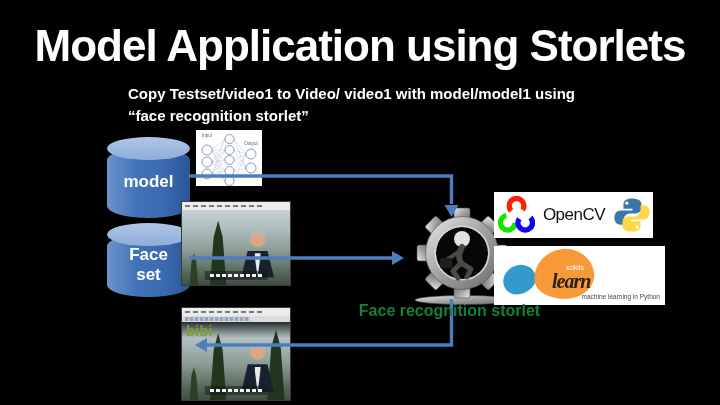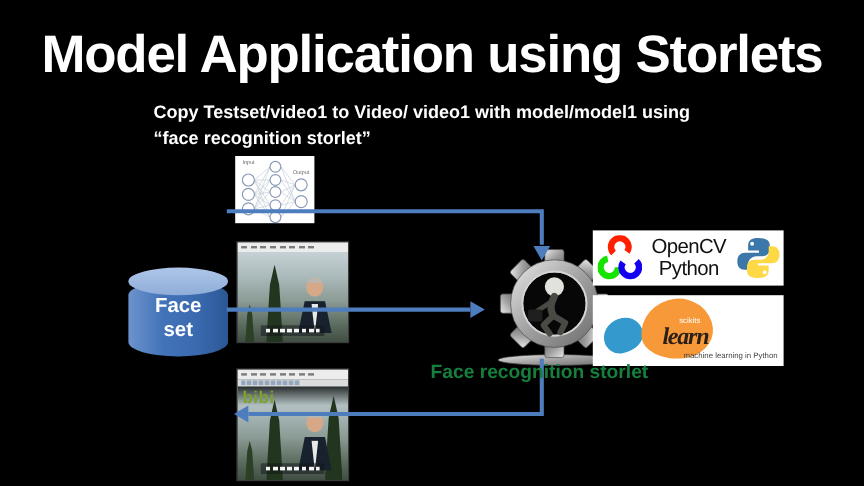--- a/index.html
+++ b/index.html
@@ -26,21 +26,21 @@
              text-align:center;white-space:pre-line;}
   .cyl-model{top:137px;height:81px;}
   .cyl-testset{top:223px;height:74px;}
   .cyl-video{top:307px;height:81px;}
 
   
   .nn-box{position:absolute;left:196px;top:130px;width:66px;height:56px;background:#fff;z-index:5;}
   .nn-box svg{display:block;}
 
   
-  .player{position:absolute;left:198px;width:92px;background:#222;z-index:5;
+  .player{position:absolute;left:182px;width:108px;background:#222;z-index:5;
           box-shadow:0 0 0 1px #3a3a3a;}
   .player-1{top:202px;height:83px;}
   .player-2{top:308px;height:92px;}
   .menubar{height:8px;background:#ececec;position:relative;}
   .menubar::after{content:"";position:absolute;left:3px;right:26px;top:2.5px;height:2.5px;
           background:repeating-linear-gradient(90deg,#7b7b7b 0 5px,transparent 5px 8px);}
   .toolbar{height:6px;background:#dcdcdc;position:relative;}
   .toolbar::after{content:"";position:absolute;left:3px;right:40px;top:1px;height:3.5px;
           background:repeating-linear-gradient(90deg,#92a8c2 0 3px,#c6c6c6 3px 5px);}
   .video-scene{position:absolute;left:0;right:0;bottom:0;overflow:hidden;
@@ -70,21 +70,21 @@
 
   
   .gear-wrap{position:absolute;left:406px;top:206px;width:118px;height:102px;z-index:6;}
 
   
   .arrows{position:absolute;inset:0;z-index:50;pointer-events:none;}
   .arrows path.line{fill:none;stroke:var(--arrow,#4e7dbe);stroke-width:3.4px;}
   .arrows path.head{fill:var(--arrow,#4e7dbe);stroke:none;}
 
   
-  .logo-box{position:absolute;left:494px;width:159px;background:#fff;z-index:6;}
+  .logo-box{position:absolute;left:494px;width:159px;background:#fff;z-index:6;padding-left:12px;}
   .opencv-box{top:192px;height:46px;display:flex;align-items:center;padding:0 2px 0 4px;box-sizing:border-box;}
   .opencv-text{flex:1;text-align:center;color:#111;font-size:17px;font-weight:400;line-height:1.05;letter-spacing:-.5px;}
   .scikit-box{top:246px;height:59px;overflow:hidden;}
   .blob{position:absolute;}
   .blob-blue{left:9px;top:19px;width:33px;height:29px;background:var(--scikit-blue,#3499cd);
         border-radius:55% 45% 60% 40%/55% 50% 50% 45%;transform:rotate(-10deg);}
   .blob-orange{left:40px;top:3px;width:60px;height:50px;background:var(--scikit-orange,#f89939);
         border-radius:52% 48% 45% 55%/58% 55% 45% 42%;transform:rotate(-6deg);}
   .scikits-small{position:absolute;left:72px;top:18px;color:#fff;font-size:6.5px;}
   .learn-script{position:absolute;left:58px;top:24px;color:#2b2017;font-size:20px;font-weight:700;
@@ -93,20 +93,25 @@
 </style>
 </head>
 <body>
 
 <div class="slide">
 
   <h1 class="title">Model Application using Storlets</h1>
   <div class="subtitle">Copy Testset/video1 to Video/ video1 with model/model1 using
 “face recognition storlet”</div>
 
+  <div class="cylinder cyl-model">
+    <div class="cyl-body"></div>
+    <div class="cyl-top"></div>
+    <div class="cyl-label">model</div>
+  </div>
 
   <div class="cylinder cyl-testset">
     <div class="cyl-body"></div>
     <div class="cyl-top"></div>
     <div class="cyl-label">Face
 set</div>
   </div>
 
 
   <div class="nn-box">
@@ -199,21 +204,20 @@
   <div class="logo-box opencv-box">
     <svg width="37" height="38" viewBox="0 0 38 38">
       <g fill="none" stroke-width="5.5" stroke-dasharray="72 28">
         <circle cx="19" cy="9.5" r="7.5" pathLength="100" style="stroke:var(--opencv-red,#ff2000)" transform="rotate(135 19 9.5)"></circle>
         <circle cx="10" cy="27" r="7.5" pathLength="100" style="stroke:var(--opencv-green,#16e400)"></circle>
         <circle cx="28" cy="27" r="7.5" pathLength="100" style="stroke:var(--opencv-blue,#1400f0)" transform="rotate(-45 28 27)"></circle>
       </g>
     </svg>
     <div class="opencv-text">
       <div>OpenCV</div>
-      <div>Python</div>
     </div>
     <svg width="38" height="38" viewBox="0 0 40 40">
       <path d="M19.5 2.5 c-5.5 0 -8.5 2.2 -8.5 6.5 V13.5 h9.5 v1.8 H8.5 C4 15.3 1.5 18.2 1.5 23 c0 4.6 2.4 7.2 6.3 7.2 H11 v-4.6 c0 -4 3.2 -7.2 7.2 -7.2 h5.6 c3.6 0 6.2 -2.6 6.2 -6.2 V9 C30 4.7 26.8 2.5 19.5 2.5 z" style="fill:var(--python-blue,#3b77a8)"></path>
       <circle cx="14.5" cy="7.5" r="1.7" fill="#fff"></circle>
       <path d="M20.5 37.5 c5.5 0 8.5 -2.2 8.5 -6.5 V26.5 h-9.5 v-1.8 h12 c4.5 0 7 -2.9 7 -7.7 c0 -4.6 -2.4 -7.2 -6.3 -7.2 H29 v4.6 c0 4 -3.2 7.2 -7.2 7.2 h-5.6 c-3.6 0 -6.2 2.6 -6.2 6.2 v3.3 c0 4.3 3.2 6.5 10.5 6.5 z" style="fill:var(--python-yellow,#ffd845)"></path>
       <circle cx="25.5" cy="32.5" r="1.7" fill="#fff"></circle>
     </svg>
   </div>
 
   <div class="logo-box scikit-box">

